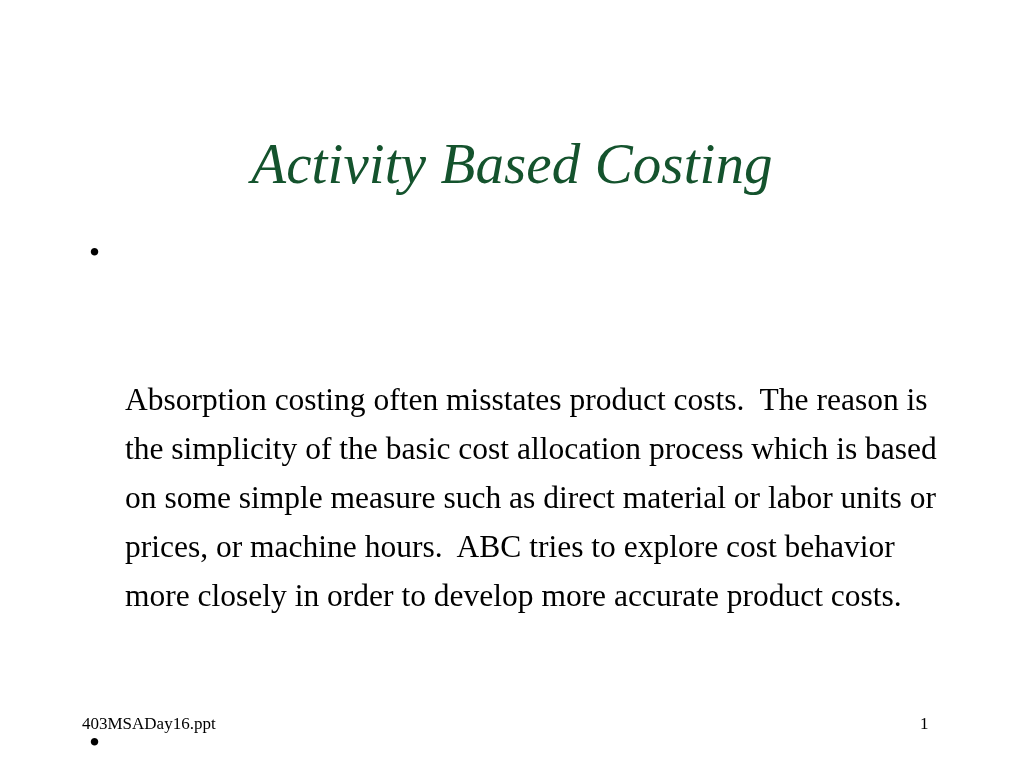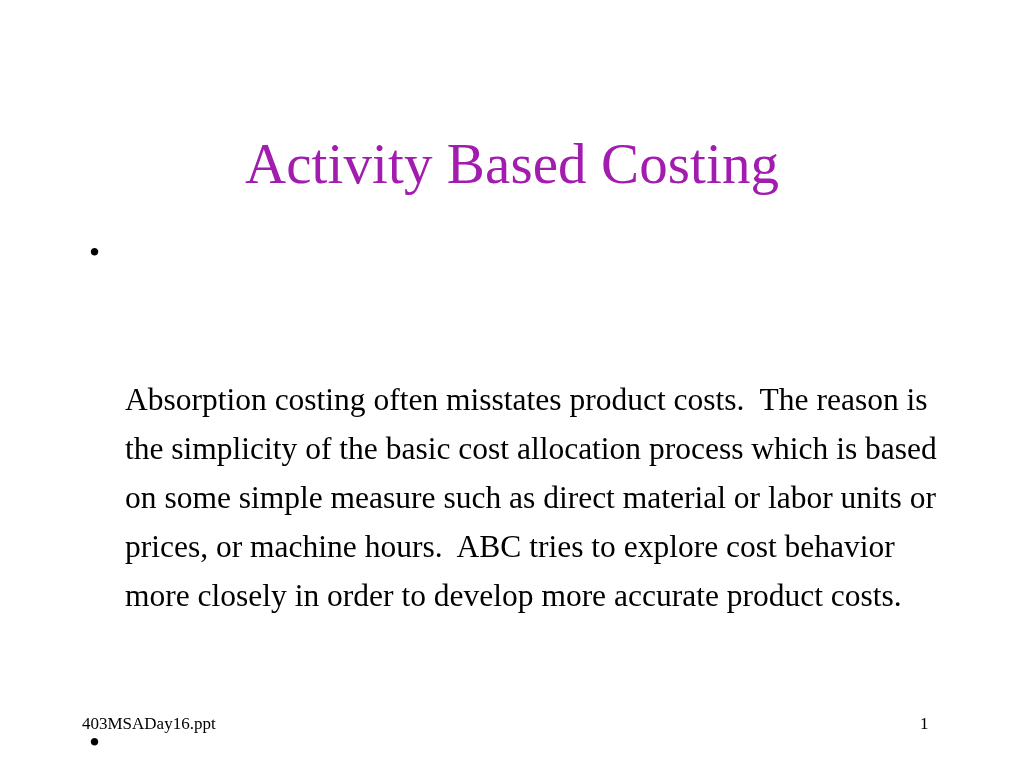--- a/index.html
+++ b/index.html
@@ -28,22 +28,23 @@
     position: absolute;
     left: 0;
     right: 0;
     top: 96px;
     text-align: center;
     font-family: "Liberation Serif", "DejaVu Serif", serif;
     font-size: 57px;
     font-weight: 400;
     line-height: 1.05;
     letter-spacing: 0.1px;
-    color: #a21caf;
+    color: #14532d;
     white-space: nowrap;
+    font-style: italic;
   }
 
   
   .body-area {
     position: absolute;
     left: 78px;
     top: 228px;
     width: 876px;
   }
   .bullet-item {

